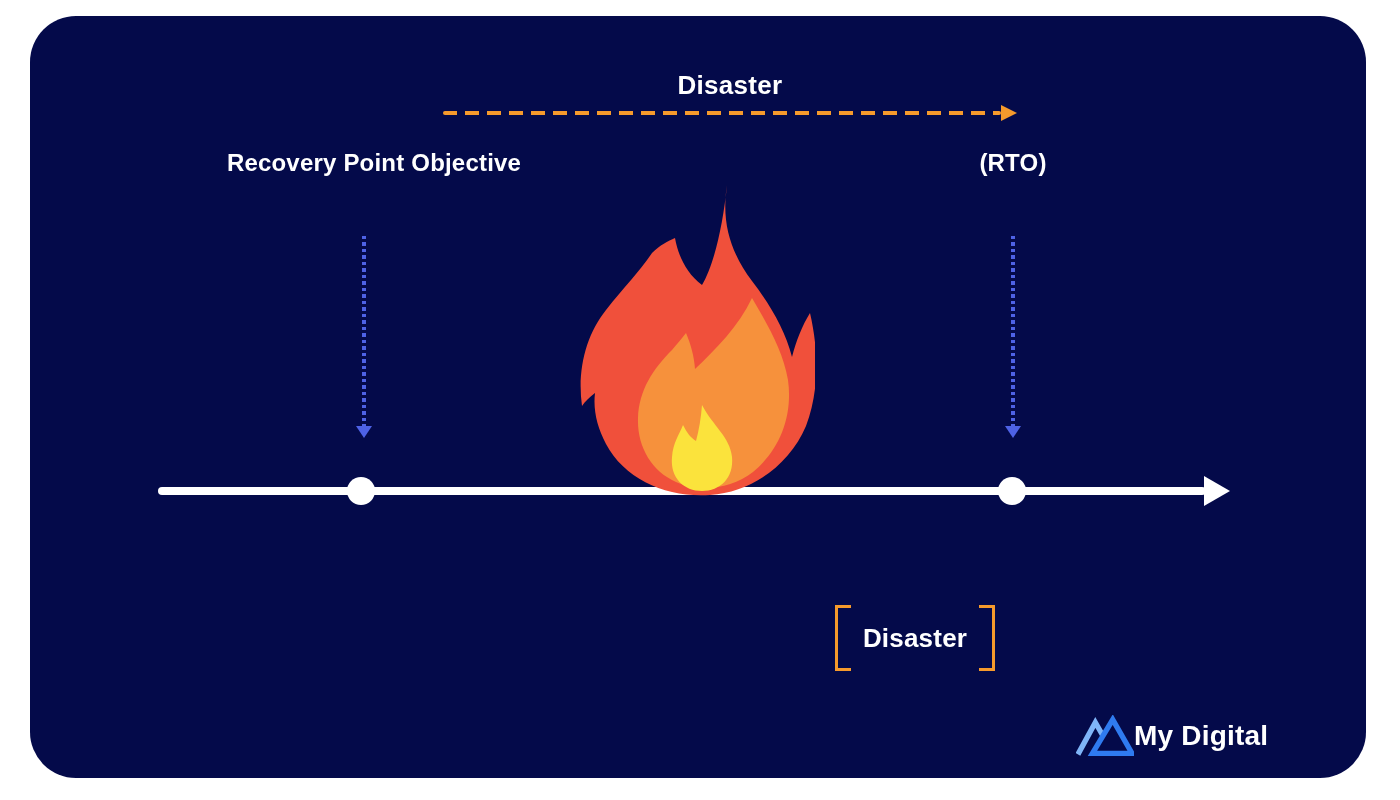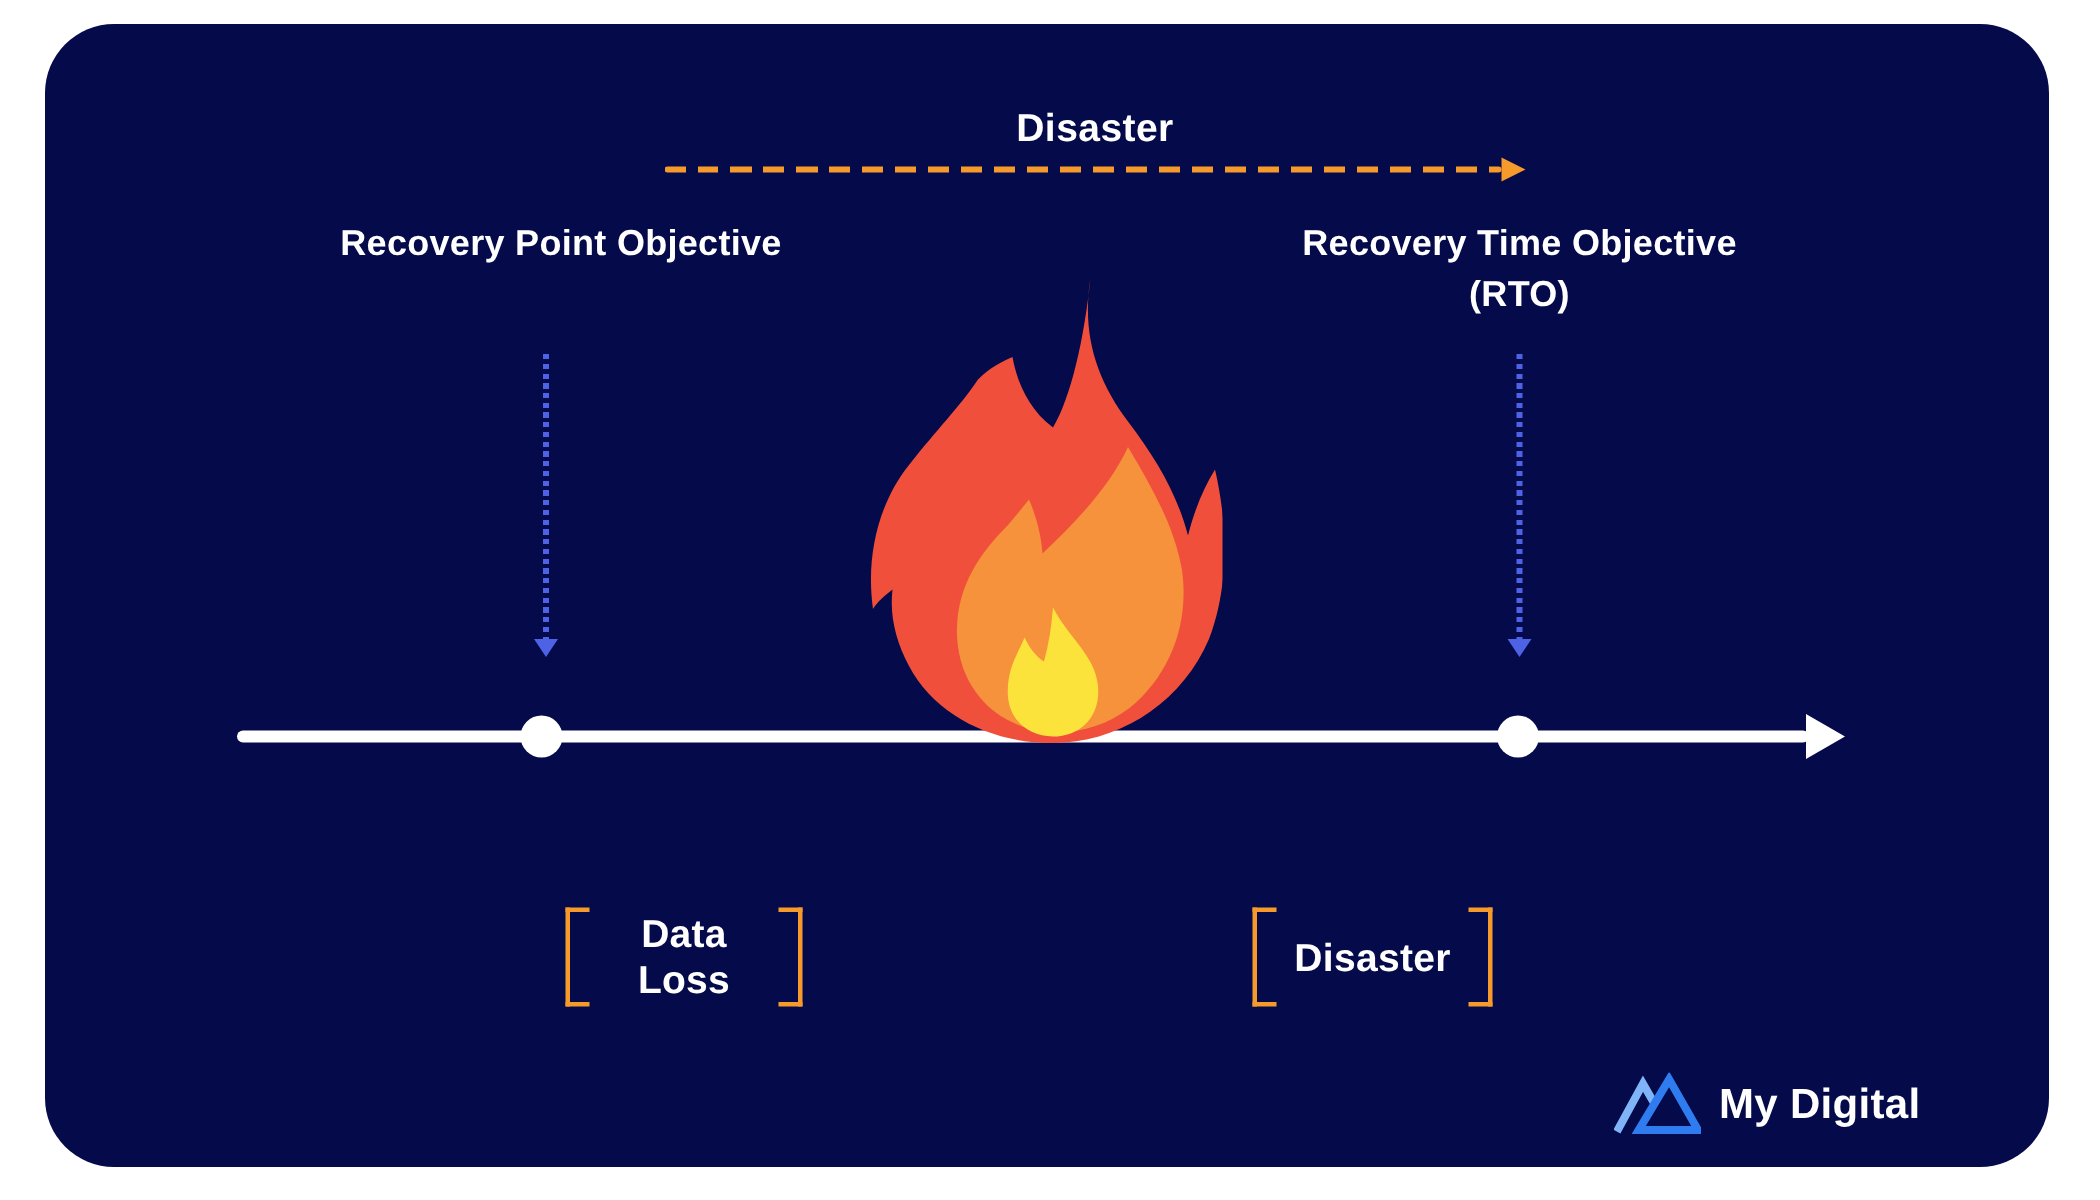--- a/index.html
+++ b/index.html
@@ -137,21 +137,21 @@
     flex:1 1 auto;
     text-align:center;
     color:var(--text-white);
     font-size:26px; font-weight:700;
     letter-spacing:.2px;
   }
 
   
   .brand{
     left:1076px; top:714px; height:44px;
-    display:flex; align-items:center; gap:12px;
+    display:flex; align-items:center; 
   }
   .brand-icon svg{display:block;}
   .logo-peak-light{
     stroke:var(--logo-blue-light); stroke-width:5.5;
     fill:none; stroke-linejoin:miter; stroke-linecap:butt;
   }
   .logo-peak-main{
     stroke:var(--logo-blue); stroke-width:5.5;
     fill:none; stroke-linejoin:miter;
   }
@@ -169,21 +169,20 @@
 
   <div class="abs disaster-label">Disaster</div>
   <div class="abs dash-line"></div>
   <div class="abs dash-arrowhead"></div>
 
   <div class="abs objective-label rpo-label">
     <div>Recovery Point Objective</div>
   </div>
 
   <div class="abs objective-label rto-label">
-    <div>Recovery Time Objective</div>
     <div>(RTO)</div>
   </div>
 
   <div class="abs dotted-line left"></div>
   <div class="abs dotted-arrowhead left"></div>
   <div class="abs dotted-line right"></div>
   <div class="abs dotted-arrowhead right"></div>
 
   <div class="abs timeline-line"></div>
   <div class="abs timeline-arrowhead"></div>
@@ -221,25 +220,20 @@
         M 122 222
         C 133 243 150 254 152 274
         C 154 295 140 308 122 308
         C 104 308 90 295 92 274
         C 93 260 99 252 103 242
         C 107 250 111 255 116 258
         C 119 247 121 235 122 222 Z"></path>
     </svg>
   </div>
 
-  <div class="abs annotation data-loss">
-    <div class="bracket open"></div>
-    <div class="annotation-label">Data Loss</div>
-    <div class="bracket close"></div>
-  </div>
 
   <div class="abs annotation downtime">
     <div class="bracket open"></div>
     <div class="annotation-label">Disaster</div>
     <div class="bracket close"></div>
   </div>
 
   <div class="abs brand">
     <span class="brand-icon">
       <svg width="58" height="42" viewBox="0 0 60 42" xmlns="http://www.w3.org/2000/svg" aria-hidden="true">

